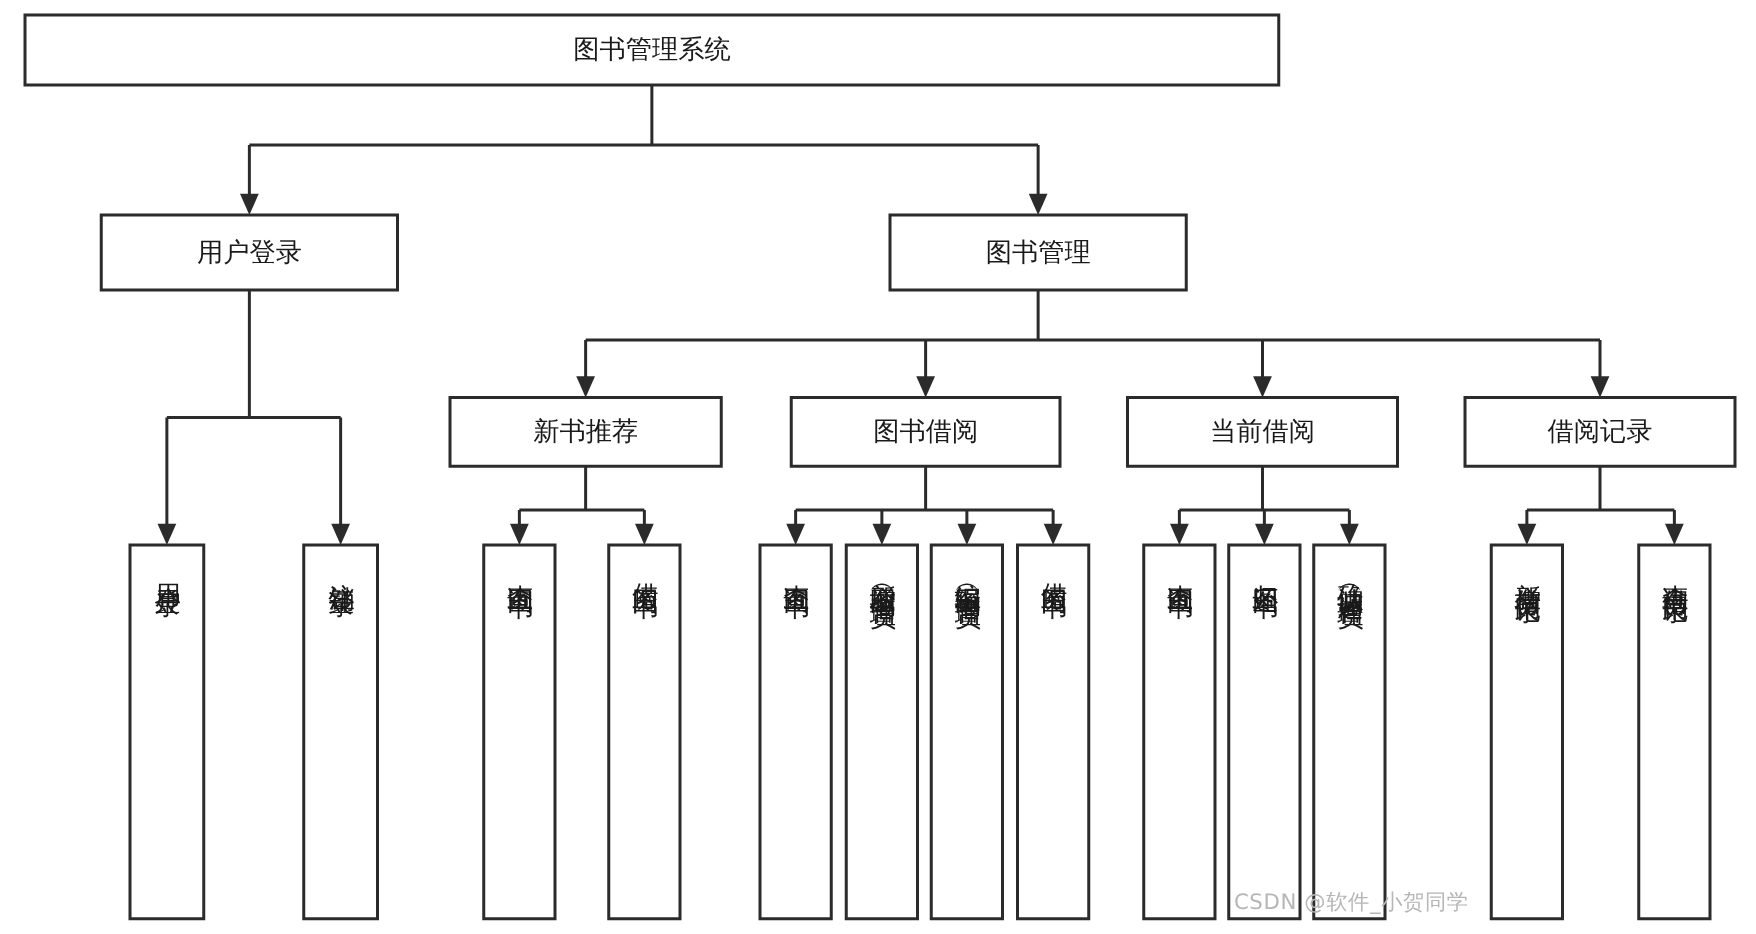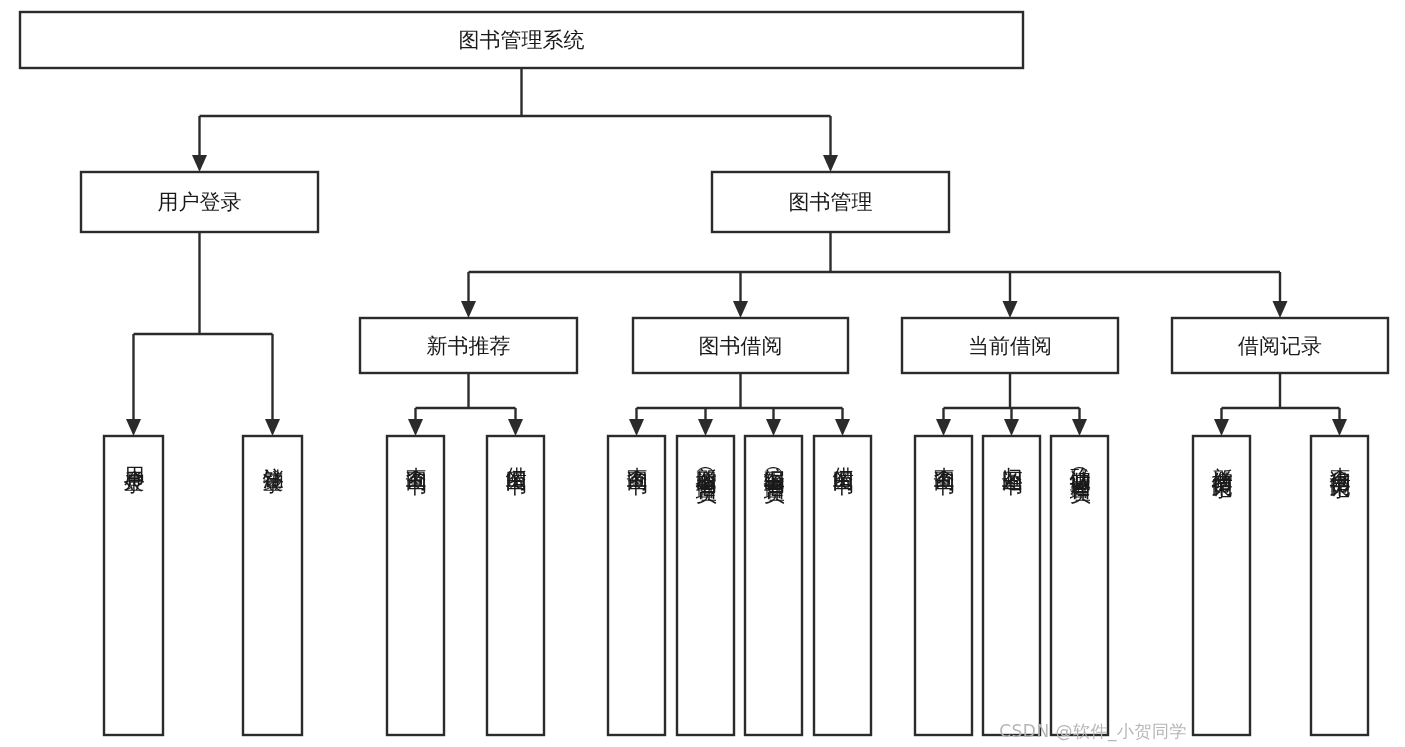--- a/index.html
+++ b/index.html
@@ -11,21 +11,20 @@
     width: 1405px;
     height: 747px;
     font-family: "DejaVu Sans", "Liberation Sans", sans-serif;
     overflow: hidden;
   }
   #diagram-root {
     position: relative;
     width: 1183px;
     height: 747px;
     background: #ffffff;
-    padding-left: 12px;
   }
   svg.diagram-canvas {
     position: absolute;
     left: 0;
     top: 0;
     width: 1405px;
     height: 747px;
   }
   .node-box {
     fill: #ffffff;
@@ -66,21 +65,21 @@
     font-family: "DejaVu Sans", "Liberation Sans", sans-serif;
     font-size: 21px;
     line-height: 1.32;
     color: #1a1a1a;
     letter-spacing: 2.5px;
     white-space: nowrap;
   }
   .watermark {
     position: absolute;
     right: 8px;
-    bottom: 4px;
+    bottom: 14px;
     font-family: "DejaVu Sans", "Liberation Sans", sans-serif;
     font-size: 17px;
     color: #b6b6b6;
     letter-spacing: 0.5px;
     white-space: nowrap;
   }
 </style>
 </head>
 <body>
 

